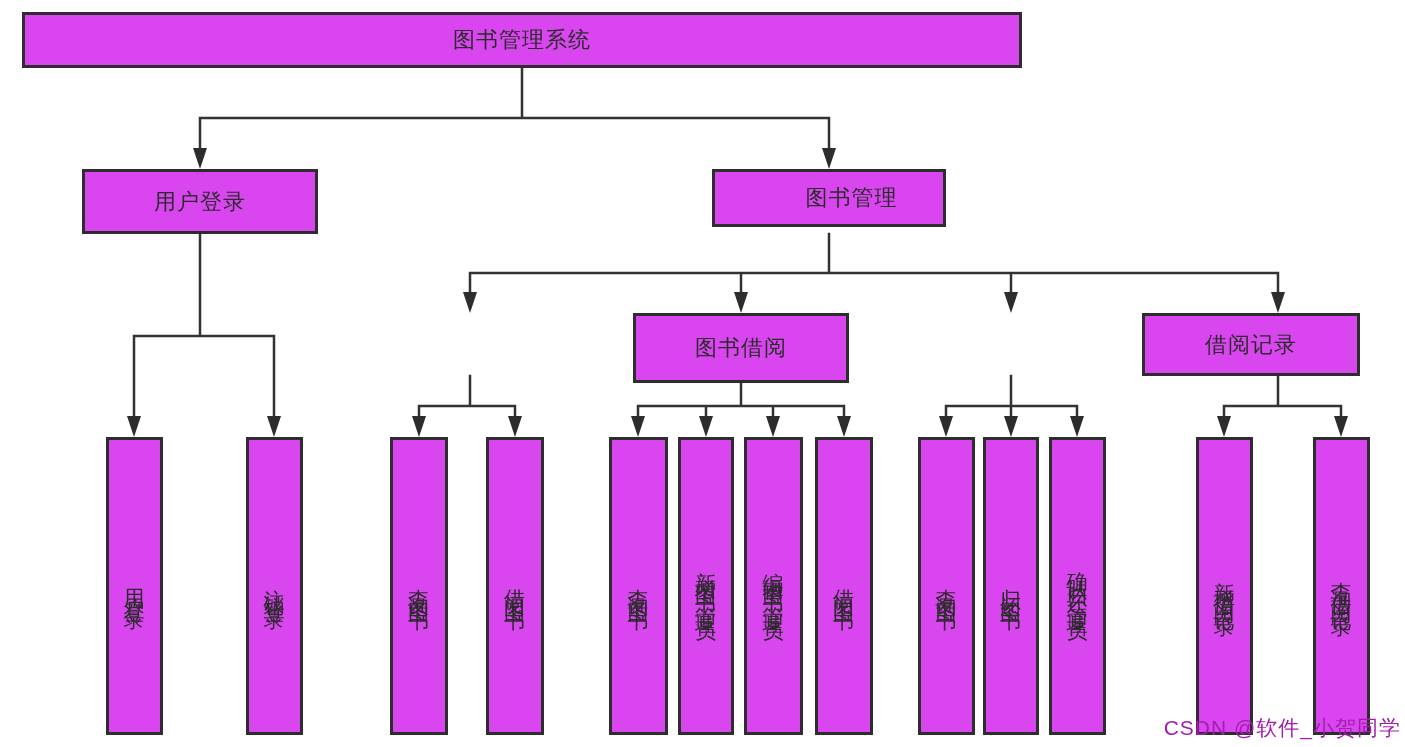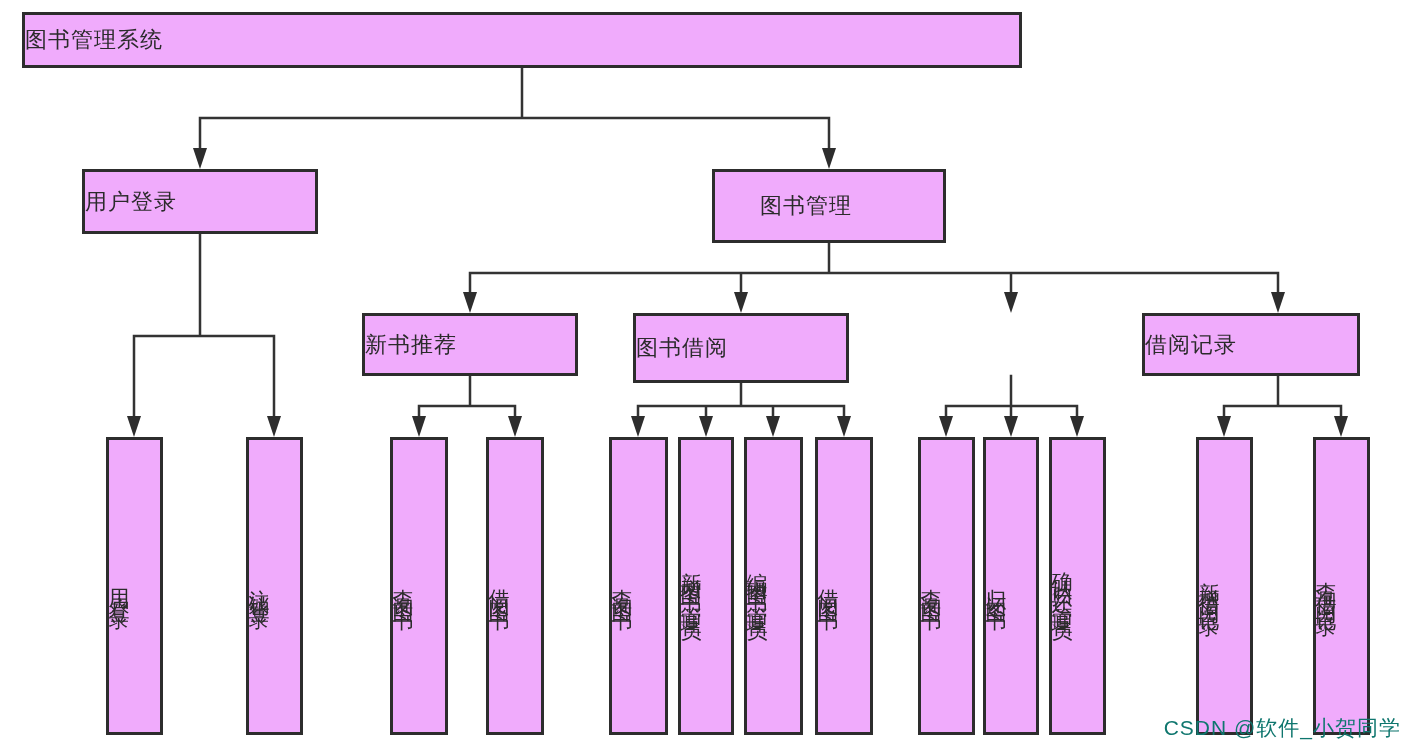--- a/index.html
+++ b/index.html
@@ -14,42 +14,42 @@
   }
   .wires {
     position: absolute;
     left: 0; top: 0;
     width: 1405px; height: 747px;
     pointer-events: none;
   }
   .node {
     position: absolute;
     box-sizing: border-box;
-    background: #f0abfc;
+    background: #d946ef;
     border: 3px solid #2d2d2d;
     display: flex;
     align-items: center;
-    justify-content: flex-start;
+    justify-content: center;
     text-align: center;
   }
   .hnode { font-size: 22px; letter-spacing: 1px; }
   .vnode { font-size: 21px; }
   .vtext {
     writing-mode: vertical-rl;
     text-orientation: mixed;
     letter-spacing: 7px;
     line-height: 1;
     white-space: nowrap;
   }
   .watermark {
     position: absolute;
     right: 4px;
     bottom: 5px;
     font-size: 21px;
-    color: #0f766e;
+    color: #a21caf;
     letter-spacing: 1px;
     z-index: 5;
     pointer-events: none;
     white-space: nowrap;
   }
 </style>
 </head>
 <body>
 
 <div class="canvas">
@@ -94,27 +94,24 @@
     </g>
   </svg>
 
   <div class="node hnode" style="left:22px; top:12px; width:1000px; height:56px;">
     <span>图书管理系统</span>
   </div>
 
   <div class="node hnode" style="left:82px; top:169px; width:236px; height:65px;">
     <span>用户登录</span>
   </div>
-  <div class="node hnode" style="left:712px; top:169px; width:234px; height:74px;padding-left:45px;">
+  <div class="node hnode" style="left:712px; top:169px; width:234px; height:58px;padding-left:45px;">
     <span>图书管理</span>
   </div>
 
-  <div class="node hnode" style="left:362px; top:313px; width:216px; height:63px;">
-    <span>新书推荐</span>
-  </div>
   <div class="node hnode" style="left:633px; top:313px; width:216px; height:70px;">
     <span>图书借阅</span>
   </div>
   <div class="node hnode" style="left:1142px; top:313px; width:218px; height:63px;">
     <span>借阅记录</span>
   </div>
 
   <div class="node vnode" style="left:106px; top:437px; width:57px; height:298px;">
     <span class="vtext">用户登录</span>
   </div>

